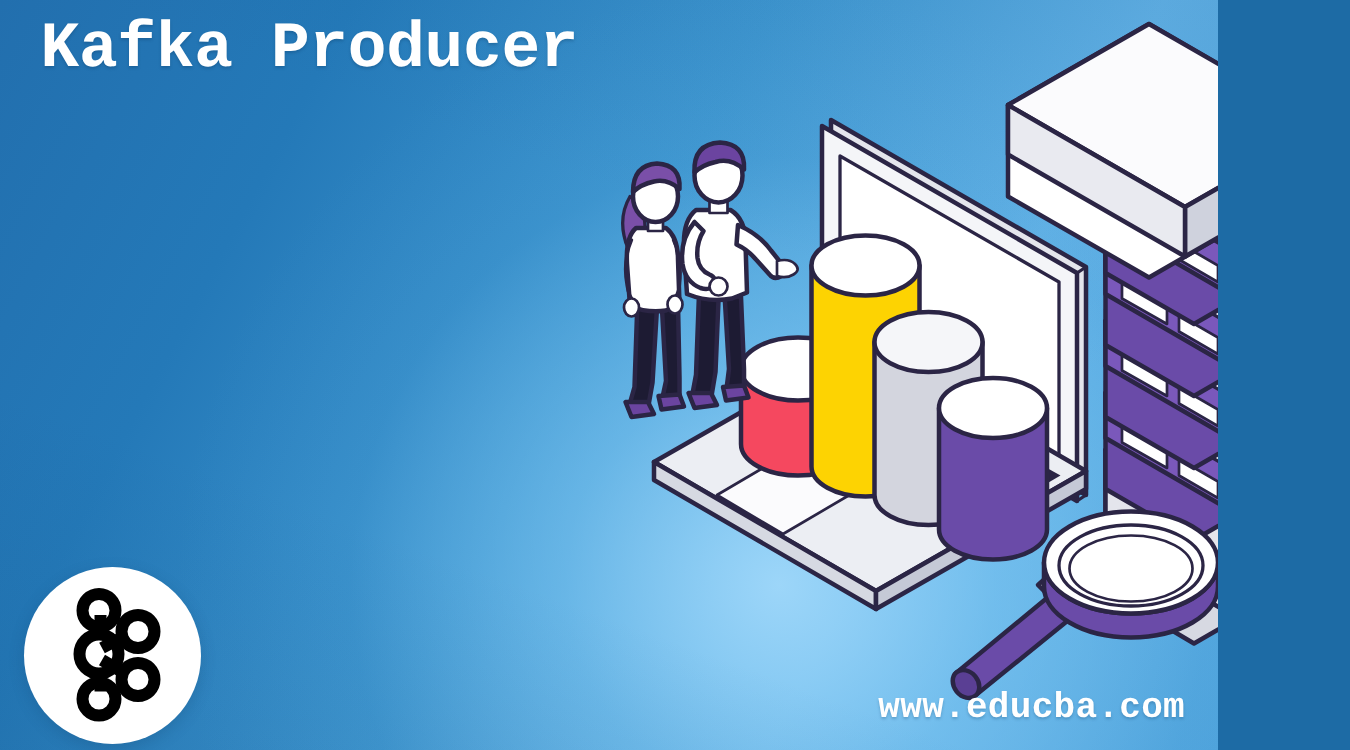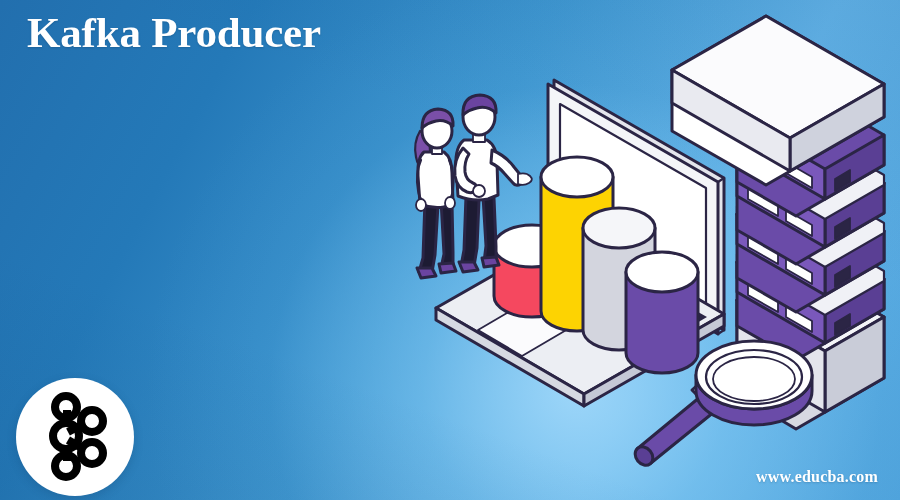--- a/index.html
+++ b/index.html
@@ -3,24 +3,24 @@
 <meta charset="utf-8">
 <title>Kafka Producer</title>
 <style>
   html, body {
     margin: 0;
     padding: 0;
     background: #1d6ba5;
   }
   #canvas {
     position: relative;
-    width: 900px;
+    width: 812px;
     height: 500px;
     overflow: hidden;
-    font-family: Liberation Serif, serif;
+    font-family: Liberation Mono, monospace;
     background:
       radial-gradient(circle at 64% 78%, rgba(160,216,250,0.95) 0%, rgba(130,202,244,0.55) 22%, rgba(90,175,226,0.12) 44%, rgba(0,0,0,0) 62%),
       linear-gradient(118deg, #226fae 0%, #2479b8 22%, #3e96d0 48%, #63b3e8 72%, #4ea2db 100%);
   }
   #canvas::after {
     content: "";
     position: absolute;
     inset: 0;
     pointer-events: none;
     background: linear-gradient(200deg, rgba(20,80,130,0.10) 0%, rgba(0,0,0,0) 35%, rgba(0,0,0,0) 70%, rgba(18,78,128,0.16) 100%);
@@ -39,21 +39,21 @@
     text-shadow: 0 1px 2px rgba(10,55,95,0.28);
     white-space: nowrap;
     z-index: 6;
   }
 
   
   .site-url {
     position: absolute;
     right: 22px;
     bottom: 14px;
-    font-size: 16px;
+    font-size: 24px;
     font-weight: bold;
     color: #ffffff;
     letter-spacing: 0.2px;
     text-shadow: 0 1px 2px rgba(10,55,95,0.25);
     white-space: nowrap;
     z-index: 6;
   }
 
   
   .logo-badge {

